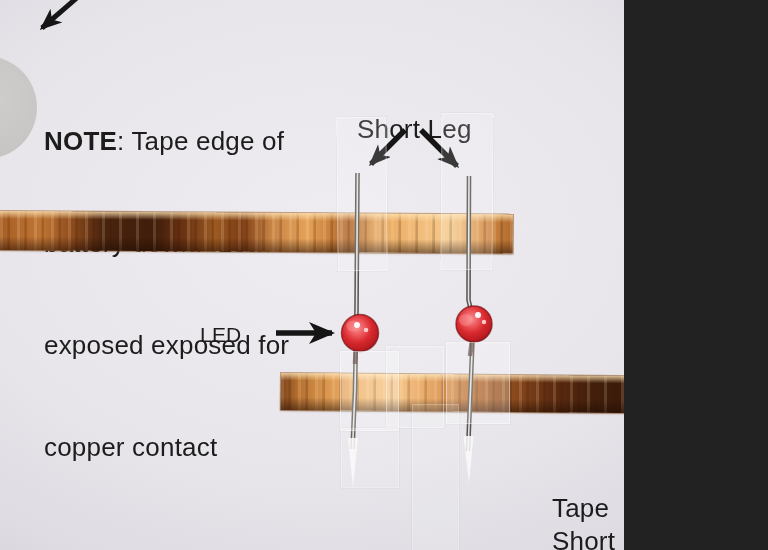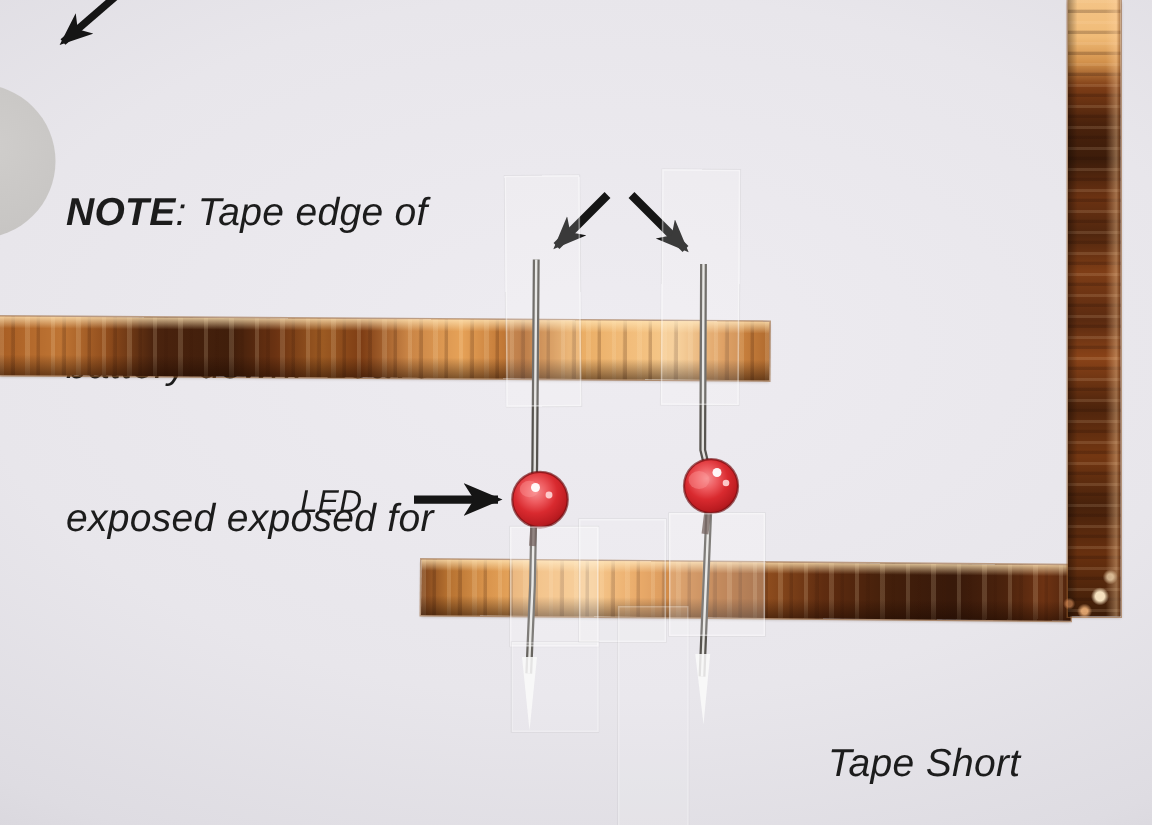--- a/index.html
+++ b/index.html
@@ -1,21 +1,20 @@
 <!DOCTYPE html>
 <html><head>
 <meta charset="utf-8">
 <style>
   html,body{margin:0;padding:0;background:#222;}
   #photo{
-    position:relative;width:768px;height:550px;overflow:hidden;
+    position:relative;width:624px;height:550px;overflow:hidden;
     font-family:"Liberation Sans", sans-serif;color:#1c1c1c;
     background:
       radial-gradient(120% 95% at 52% 42%, #eeecf1 0%, #e8e6eb 45%, #dedce2 70%, #d0ced4 88%, #c2c0c6 100%);
-    font-style: italic;
   }
   .abs{position:absolute;}
 
   
   .printed{white-space:pre-wrap;line-height:34px;font-size:26px;letter-spacing:0.2px;}
   #note-text{left:44px;top:56px;width:260px;}
   #note-text b{font-weight:bold;}
   #short-leg-label{left:357px;top:47px;line-height:33px;}
   #led-label{left:200px;top:318px;font-size:21px;line-height:33px;}
   #tape-leds-label{left:552px;top:426px;line-height:33px;}
@@ -105,22 +104,27 @@
 <body>
 
 <div id="photo">
 
   <div id="battery-circle" class="abs"></div>
 
   <div id="note-text" class="abs printed">
     <div><b>NOTE</b><span>: Tape edge of</span></div>
     <div>battery down.  Leave</div>
     <div>exposed exposed for</div>
+    <div>copper contact</div>
   </div>
 
+  <div id="short-leg-label" class="abs printed">
+    <div>Short Leg</div>
+    <div>Negative (-)</div>
+  </div>
 
   <div id="led-label" class="abs printed">LED</div>
 
   <div id="tape-leds-label" class="abs printed">
     <div>Tape Short</div>
     
   </div>
 
   <div id="upper-copper-strip" class="abs copper"></div>
   <div id="bottom-copper-strip" class="abs copper"></div>

